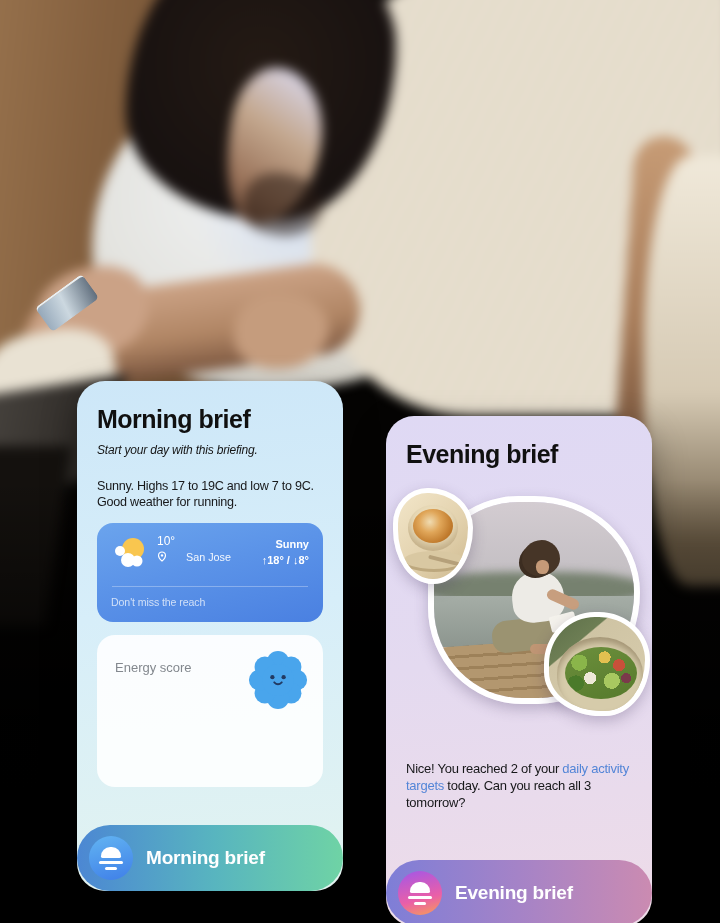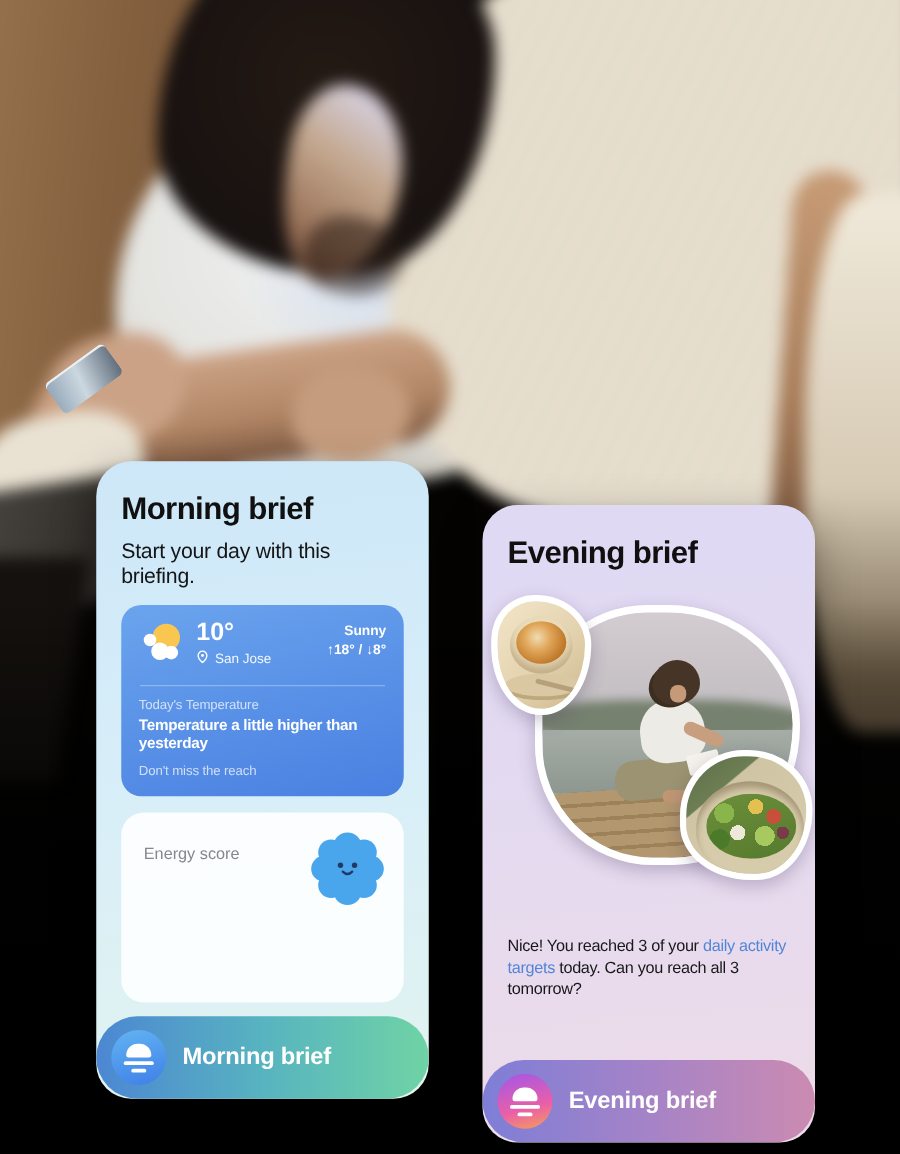--- a/index.html
+++ b/index.html
@@ -53,36 +53,36 @@
     clip-path:polygon(0 12%,100% 0,74% 52%,0 74%);}
   .nightstand-front{left:-8px;top:470px;width:140px;height:180px;background:#14110e;
     clip-path:polygon(0 0,74% 0,55% 100%,0 100%);}
   .phone{position:absolute;left:38px;top:288px;width:58px;height:30px;transform:rotate(-36deg);
     background:linear-gradient(100deg,#93a6b8 0%,#ccd8e0 45%,#5d6b7a 100%);
     border-radius:5px;border-top:2px solid #e8f0f4;}
   .bottom-fade{position:absolute;inset:0;
     background:linear-gradient(180deg,rgba(0,0,0,0) 52%,rgba(0,0,0,.45) 66%,rgba(0,0,0,.92) 78%,#000 86%);}
 
   
-  .card{position:absolute;top:369px;width:266px;height:510px;border-radius:28px;overflow:hidden;
+  .card{position:absolute;top:381px;width:266px;height:510px;border-radius:28px;overflow:hidden;
         padding:25px 20px 0;box-shadow:0 12px 34px rgba(0,0,0,.35);z-index:10;}
   .card-morning{left:77px;background:linear-gradient(175deg,#cde7f8 0%,#d7eef9 45%,#e2f3f0 100%);}
   .card-evening{left:386px;background:linear-gradient(175deg,#dfd9f4 0%,#e4daf0 48%,#eedce8 100%);margin-top:35px;}
   .card-title{font-size:25px;font-weight:700;color:#101010;letter-spacing:-.5px;line-height:1.1;}
-  .card-sub{margin-top:9px;font-size:17px;color:#151515;letter-spacing:-.2px;}
+  .card-sub{margin-top:9px;font-size:12px;color:#151515;letter-spacing:-.2px;font-style:italic;}
   .para{font-size:12.6px;color:#17181a;line-height:1.3;letter-spacing:-.25px;white-space:pre-line;}
   .link{color:#5385d7;}
 
   
   .weather{margin-top:13px;border-radius:16px;padding:12px 14px 14px;
     background:linear-gradient(165deg,#6ba4ed 0%,#5b93e8 45%,#4a80e1 100%);cursor:default;}
   .w-row{display:flex;justify-content:space-between;align-items:flex-start;}
   .w-left{display:flex;align-items:flex-start;gap:6px;}
-  .w-temp{font-size:20px;font-weight:700;color:#fff;line-height:1.05;}
-  .w-loc{display:flex;align-items:center;gap:5px;margin-top:3px;font-size:10.8px;color:rgba(255,255,255,.92);}
+  .w-temp{font-size:12px;font-weight:400;color:#fff;line-height:1.05;}
+  .w-loc{display:flex;align-items:center;gap:19px;margin-top:3px;font-size:10.8px;color:rgba(255,255,255,.92);}
   .w-right{text-align:right;font-size:11px;color:#fff;line-height:1.45;padding-top:2px;font-weight:bold;}
   .w-div{height:1px;background:rgba(255,255,255,.3);margin:11px 1px 9px;}
   .w-label{font-size:10.6px;color:rgba(255,255,255,.72);letter-spacing:-.1px;}
   .w-value{font-size:12.2px;font-weight:700;color:#fff;margin-top:3px;letter-spacing:-.2px;}
   .w-group + .w-group{margin-top:10px;}
 
   .energy-sentence{margin-top:46px;font-size:13.4px;color:#17181a;letter-spacing:-.2px;}
   .energy-card{position:relative;margin-top:13px;height:152px;border-radius:18px;
     background:rgba(255,255,255,.88);padding:17px 18px;}
   .score-row{display:flex;align-items:baseline;gap:7px;}
@@ -188,20 +188,22 @@
       <div class="bg-piece nightstand"></div>
       <div class="bg-piece nightstand-front"></div>
     </div>
     <div class="phone"></div>
     <div class="bottom-fade"></div>
   </div>
 
   <div class="card card-morning">
     <div class="card-title">Morning brief</div>
     <div class="card-sub">Start your day with this briefing.</div>
+    <div class="para" style="margin-top:21px">Sunny. Highs 17 to 19C and low 7 to 9C.
+Good weather for running.</div>
 
     <div class="weather">
       <div class="w-row">
         <div class="w-left">
           <span>
             <svg width="40" height="36" viewBox="0 0 40 36">
               <circle cx="22" cy="14" r="11" fill="#f9c64f"></circle>
               <circle cx="9" cy="16" r="5" fill="#ffffff"></circle>
               <circle cx="17" cy="25" r="7" fill="#ffffff"></circle>
               <circle cx="26" cy="26" r="5.5" fill="#ffffff"></circle>
@@ -220,24 +222,20 @@
             </div>
           </div>
         </div>
         <div class="w-right">
           <div>Sunny</div>
           <div>↑18° / ↓8°</div>
         </div>
       </div>
       <div class="w-div"></div>
       <div class="w-group">
-        <div class="w-label">Today's Temperature</div>
-        <div class="w-value">Temperature a little higher than yesterday</div>
-      </div>
-      <div class="w-group">
         <div class="w-label">Don't miss the reach</div>
       </div>
     </div>
 
 
     <div class="energy-card">
       <div class="score-label">Energy score</div>
       <span class="mascot">
         <svg width="64" height="60" viewBox="0 0 64 64">
           <g fill="#49a5ec">
@@ -292,21 +290,21 @@
         <div class="c-coffee"></div>
       </div>
       <div class="blob blob-salad">
         <div class="s-bowl"></div>
         <div class="s-greens"></div>
       </div>
     </div>
 
 
     <div class="para ev-para activity">
-      <span>Nice! You reached 3 of your </span><span class="link">daily activity targets</span><span> today. Can you reach all 3 tomorrow?</span>
+      <span>Nice! You reached 2 of your </span><span class="link">daily activity targets</span><span> today. Can you reach all 3 tomorrow?</span>
     </div>
 
     <div class="pill pill-evening">
       <span class="pill-icon pill-icon-evening">
         <span class="dome"></span>
           <span class="hline1"></span>
           <span class="hline2"></span>
       </span>
       <span class="pill-label">Evening brief</span>
     </div>

